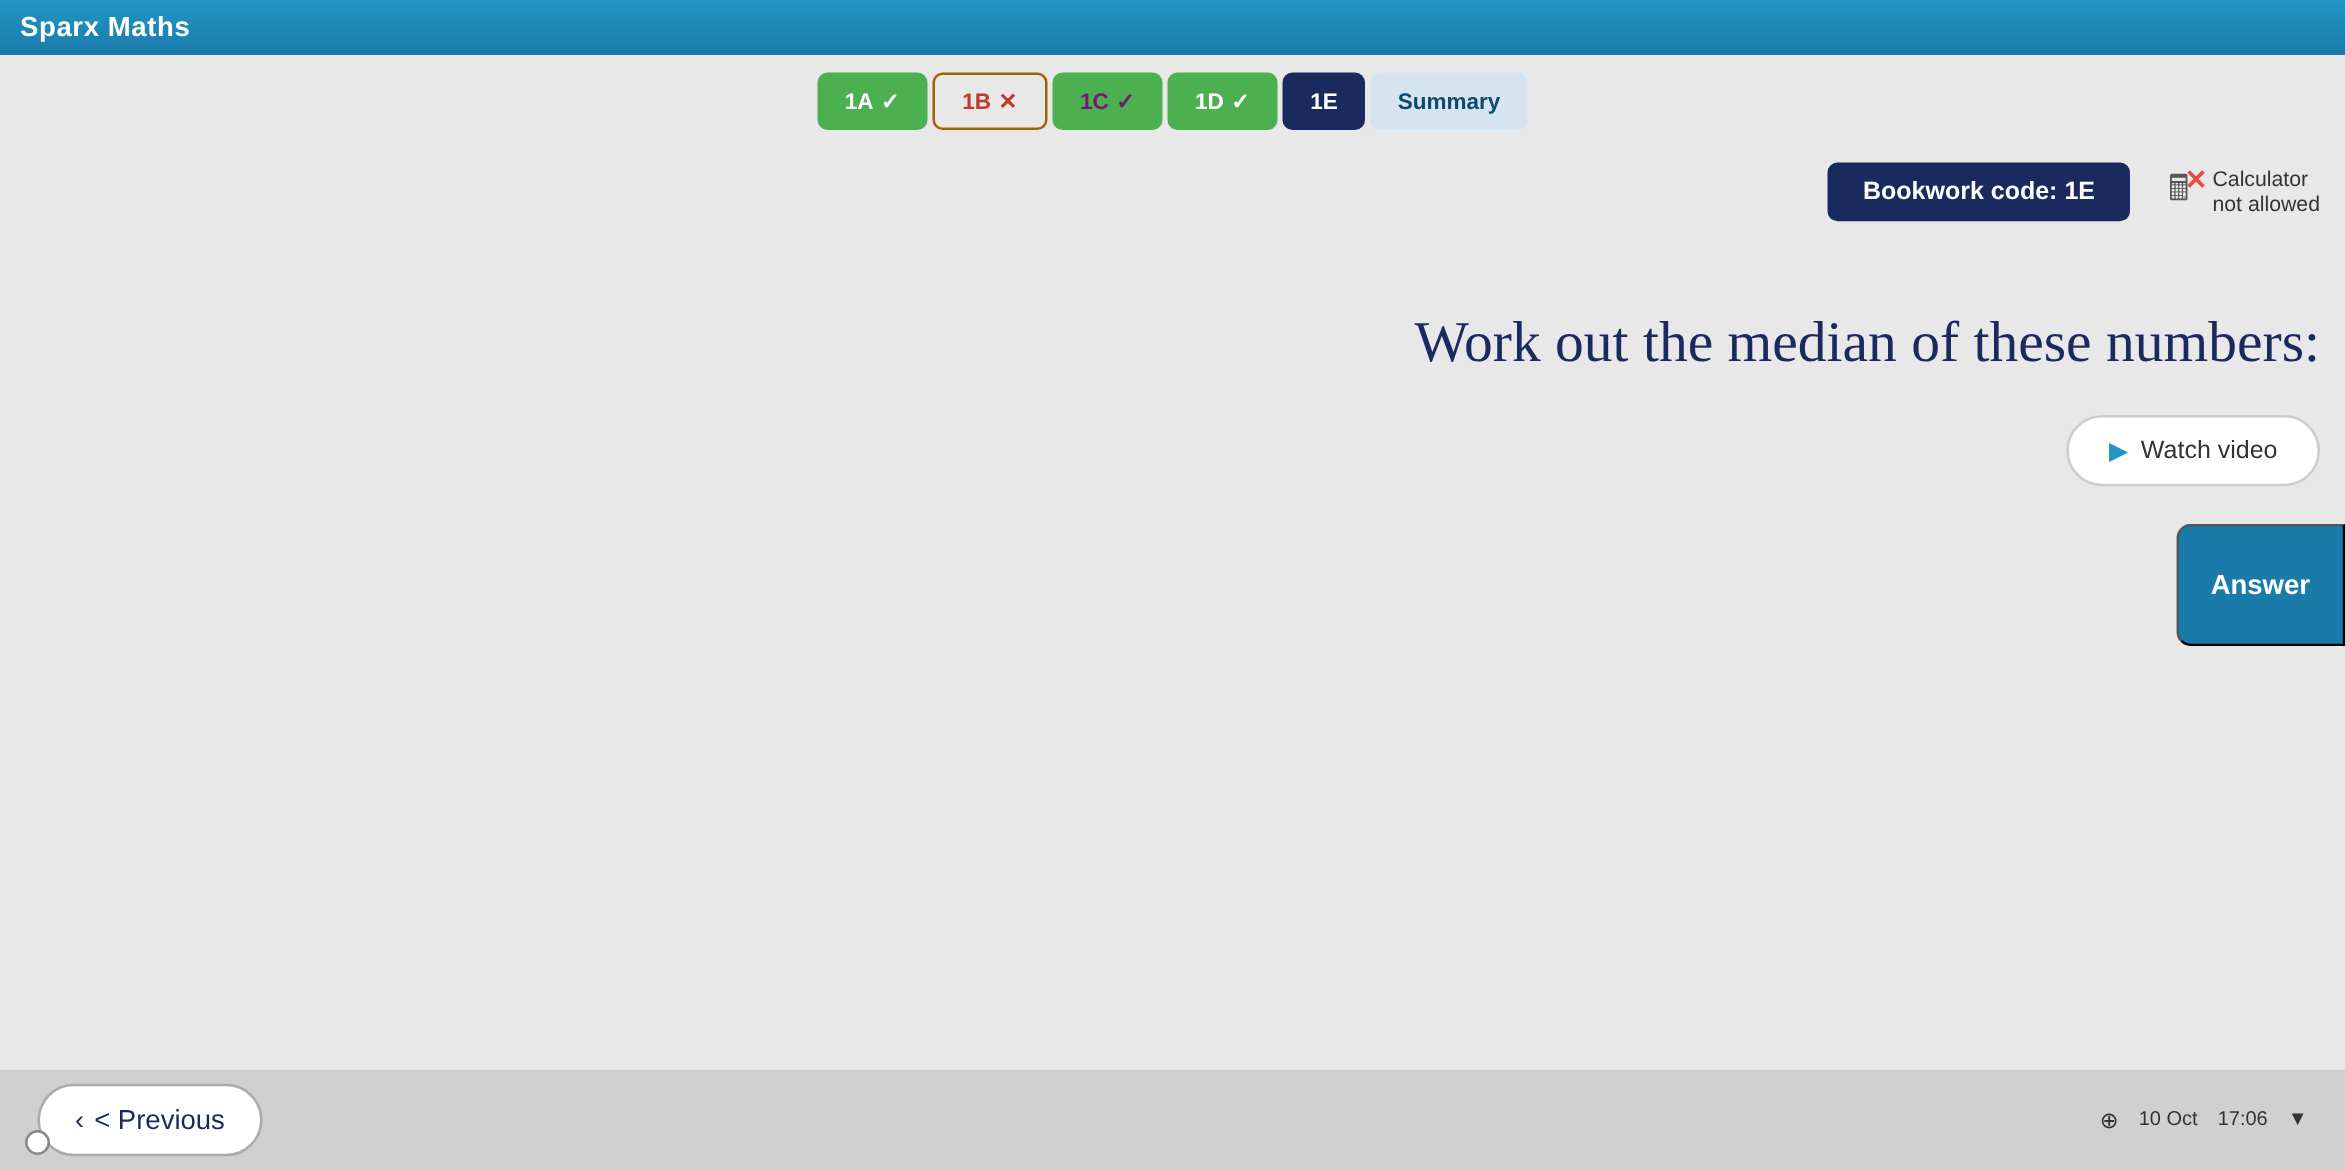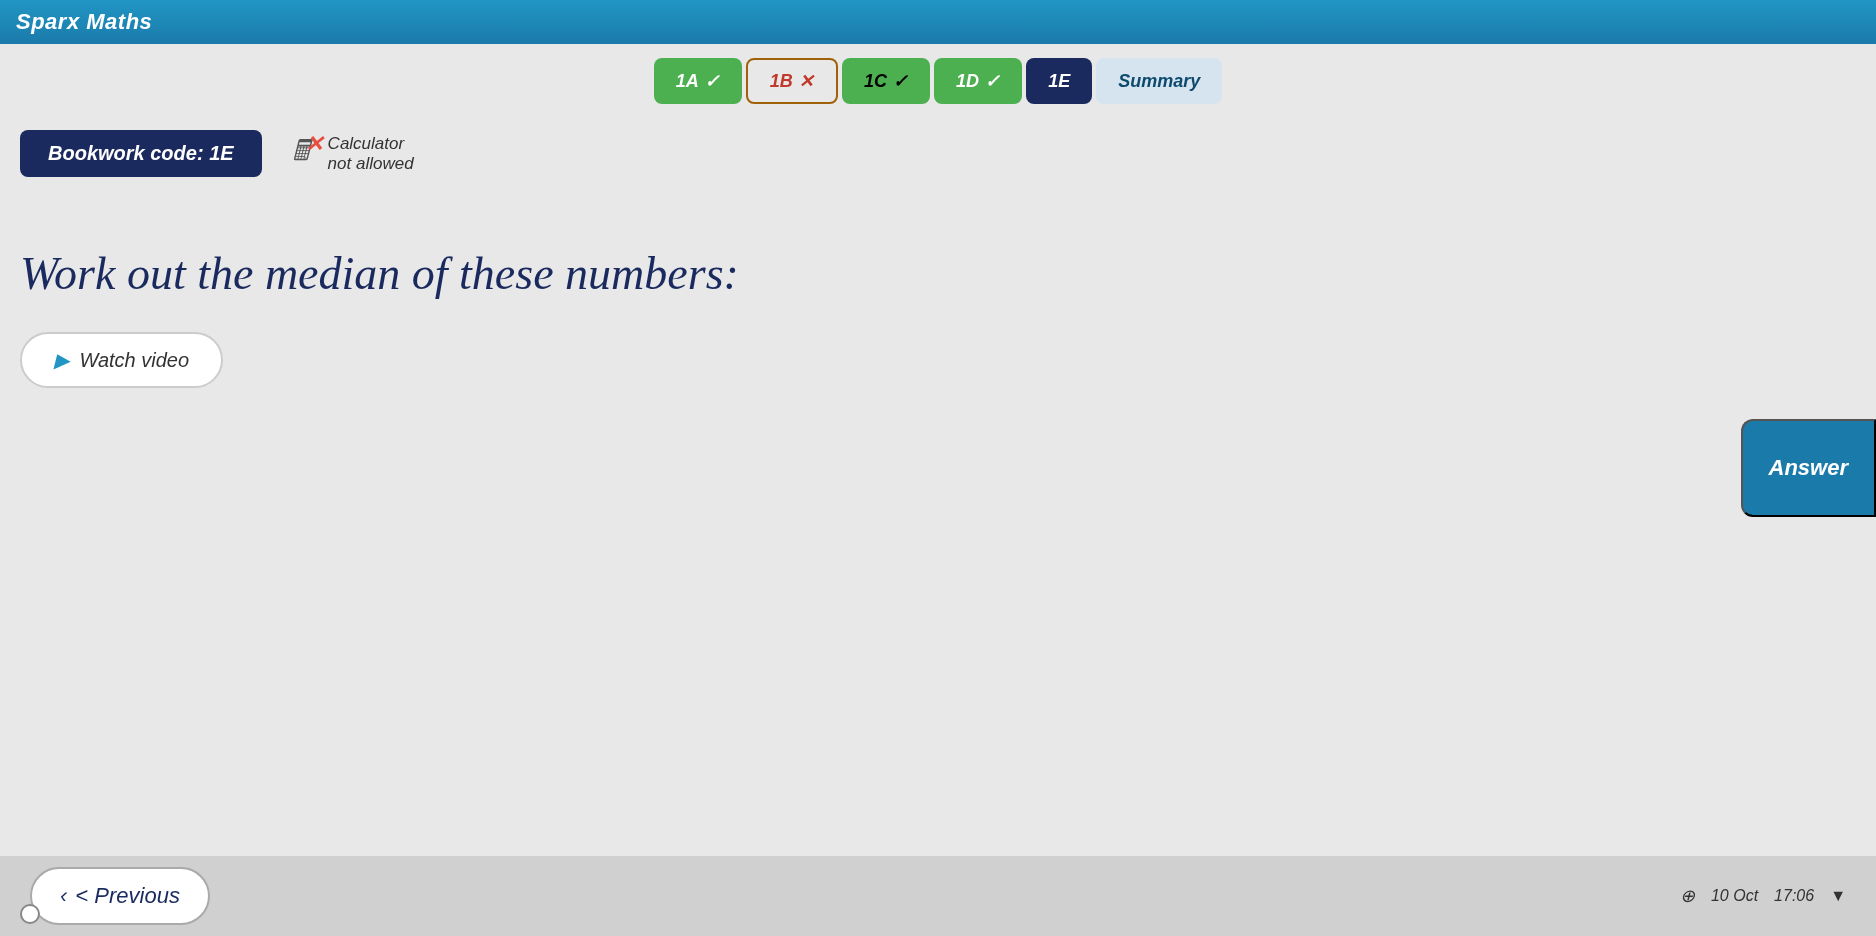--- a/index.html
+++ b/index.html
@@ -1,15 +1,15 @@
 <!DOCTYPE html>
 <html><head>
   <meta charset="utf-8">
   <style>
-    * { margin: 0; padding: 0; box-sizing: border-box; font-style: italic; }
+    * { margin: 0; padding: 0; box-sizing: border-box; }
 
     body {
       width: 1876px;
       height: 936px;
       background: #e8e8e8;
       font-family: Arial, sans-serif;
       overflow: hidden;
       position: relative;
     }
 
@@ -63,21 +63,21 @@
     }
 
     .tab-1b {
       background: #e8e8e8;
       color: #c0392b;
       border: 2px solid #a16207;
     }
 
     .tab-1c {
       background: #4caf50;
-      color: #000000;
+      color: #701a75;
     }
 
     .tab-1d {
       background: #4caf50;
       color: white;
     }
 
     .tab-1e {
       background: #1a2a5e;
       color: white;
@@ -91,21 +91,21 @@
 
     
     .main-content {
       position: absolute;
       top: 100px;
       left: 0;
       right: 0;
       bottom: 80px;
       display: flex;
       flex-direction: column;
-      align-items: flex-start;
+      align-items: flex-end;
       padding: 20px;
     }
 
     
     .bookwork-bar {
       display: flex;
       align-items: center;
       gap: 20px;
       margin-bottom: 30px;
       margin-top: 10px;

